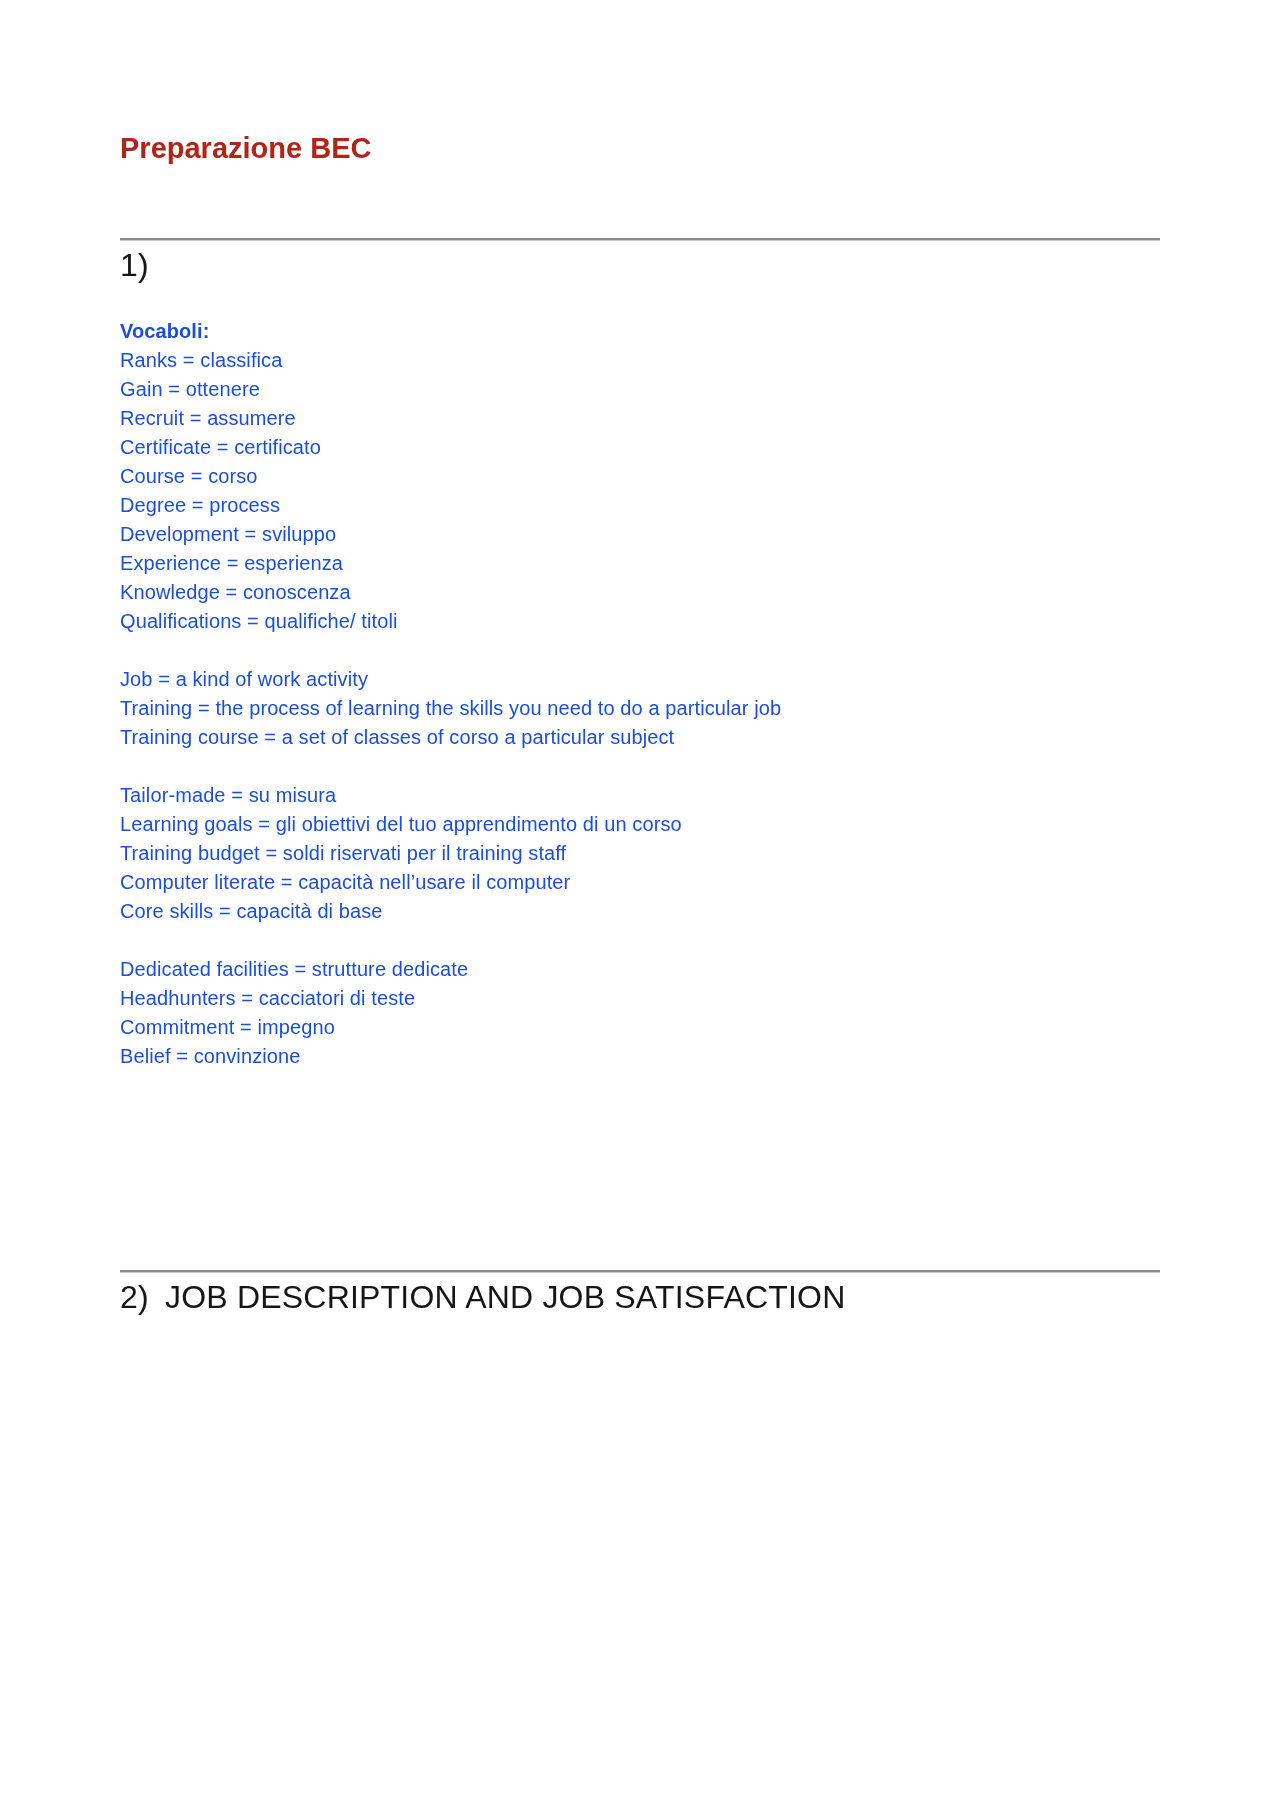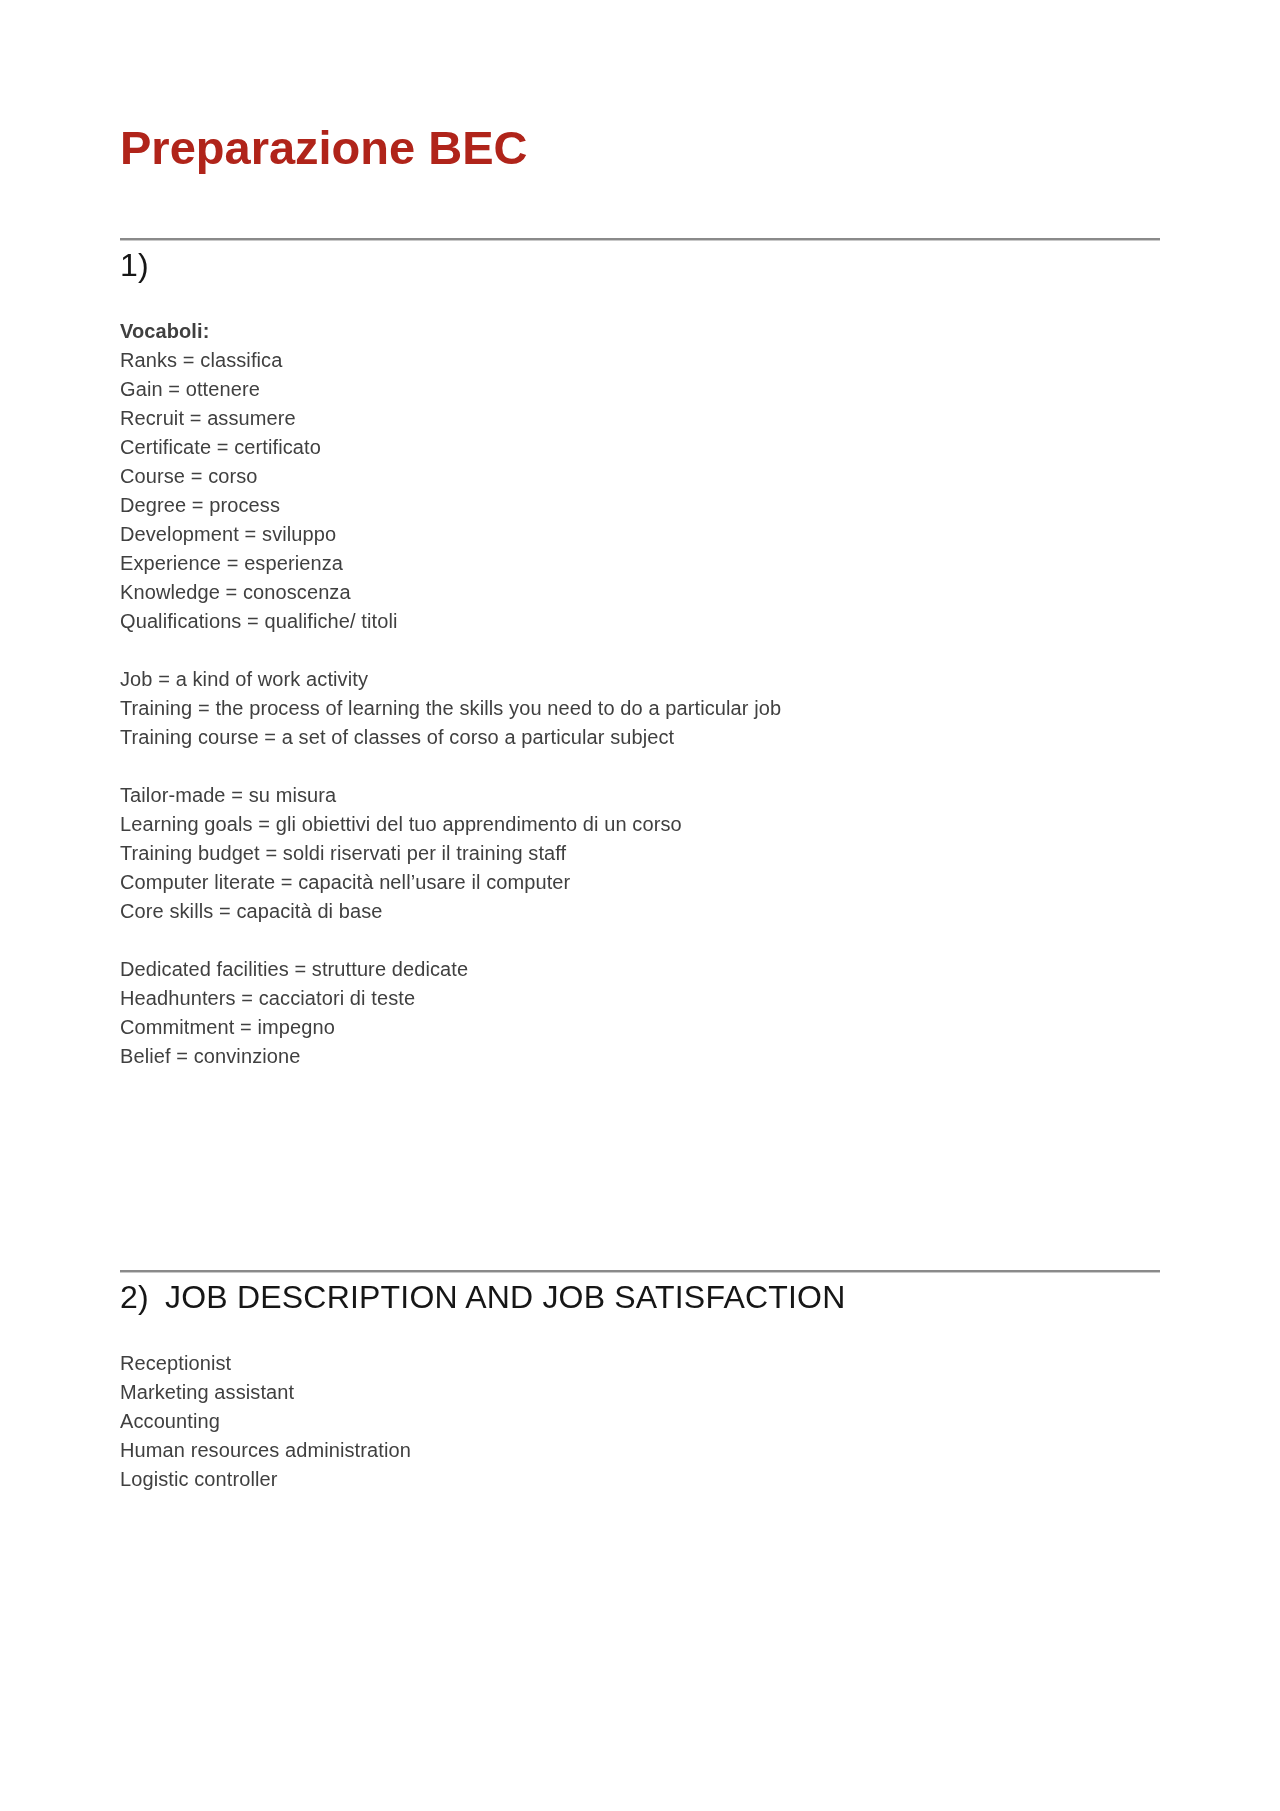--- a/index.html
+++ b/index.html
@@ -14,21 +14,21 @@
     color: var(--text-color, #1b1b1b);
     -webkit-font-smoothing: antialiased;
   }
   .doc {
     padding: 0 120px;
     width: 1040px;
   }
   .doc-title {
     margin: 0;
     padding-top: 124px;
-    font-size: 47px;
+    font-size: 29px;
     line-height: 48px;
     font-weight: 700;
     letter-spacing: 0px;
     color: var(--title-color, #b0241a);
   }
   .sec {
     margin: 0;
   }
   .rule {
     height: 2px;
@@ -47,21 +47,21 @@
     letter-spacing: 0.2px;
   }
   .sec-num {
     display: inline-block;
     min-width: 45px;
   }
   .vocab-block {
     margin-top: 32px;
     font-size: 20px;
     line-height: 29px;
-    color: #404040;
+    color: #1d4ed8;
     letter-spacing: 0.1px;
   }
   .vocab-label {
     font-weight: 700;
   }
   .vocab-group + .vocab-group {
     margin-top: 29px;
   }
   .vocab-line {
     white-space: pre;
@@ -115,26 +115,15 @@
         </div>
     </div>
   </section>
 
   <section class="sec sec-2">
     <div class="rule rule-2"></div>
     <div class="sec-heading">
       <span class="sec-num">2)</span>
       <span class="sec-title">JOB DESCRIPTION AND JOB SATISFACTION</span>
     </div>
-    <div class="vocab-block">
-      <div class="vocab-groups">
-          <div class="vocab-group">
-            <div class="vocab-line">Receptionist</div>
-            <div class="vocab-line">Marketing assistant</div>
-            <div class="vocab-line">Accounting</div>
-            <div class="vocab-line">Human resources administration</div>
-            <div class="vocab-line">Logistic controller</div>
-          </div>
-        </div>
-    </div>
   </section>
 
 </div>
 
 </body></html>

